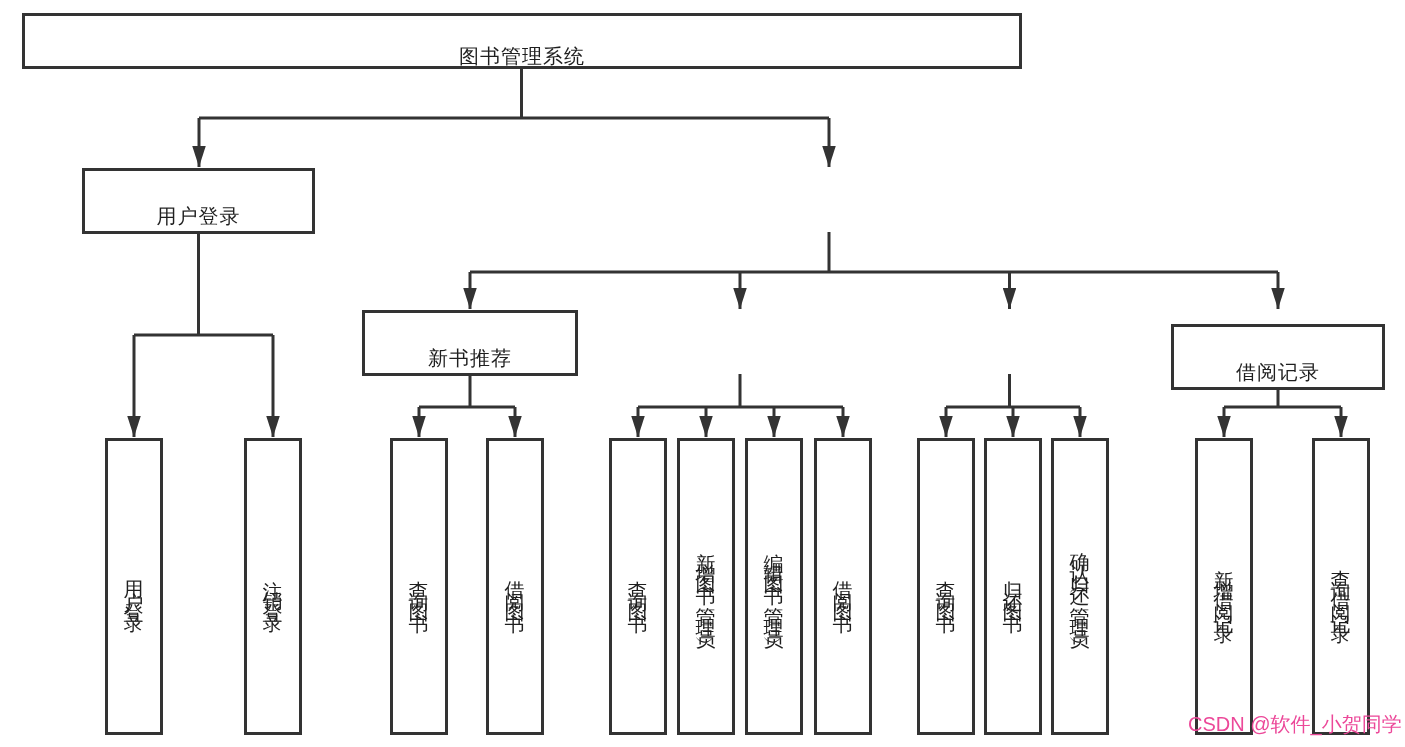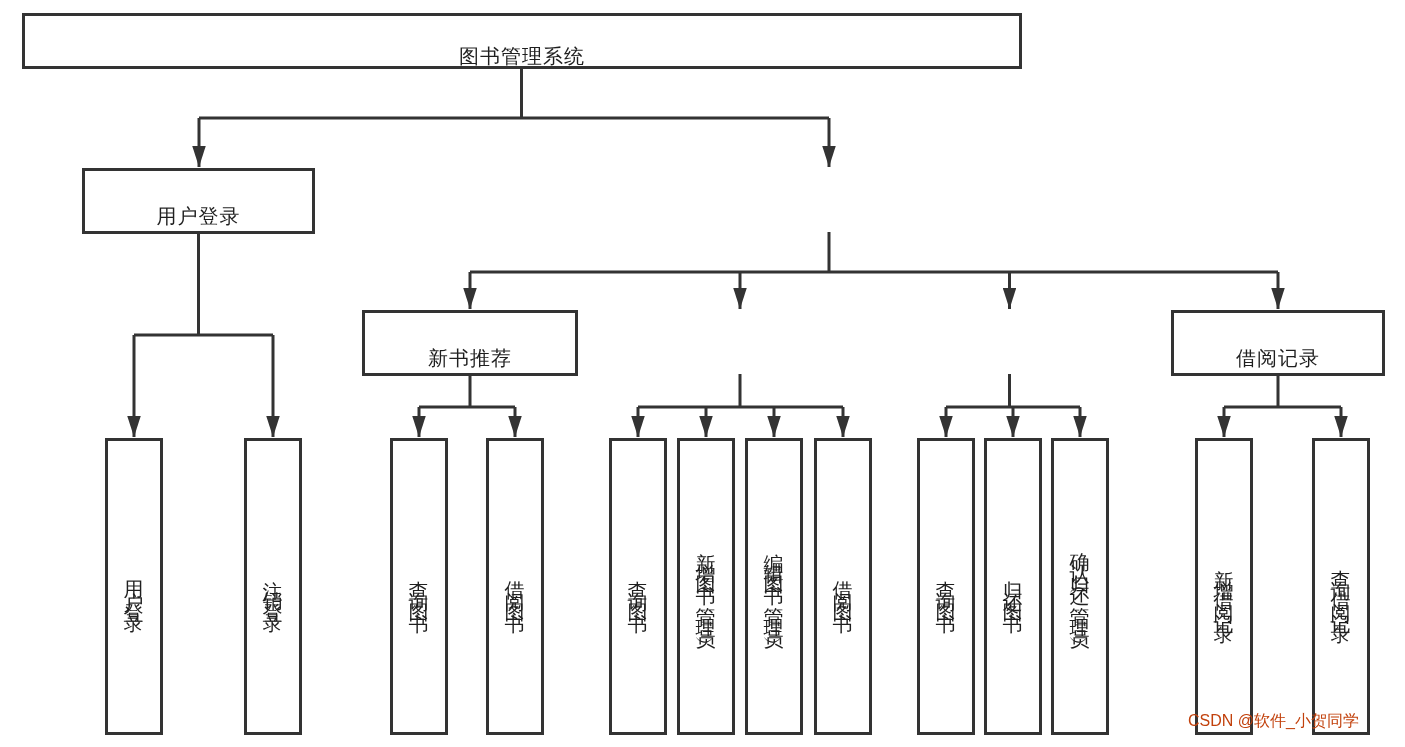--- a/index.html
+++ b/index.html
@@ -18,22 +18,22 @@
     color:#1f1f1f;font-size:20px;line-height:1;
   }
   .node.h span{letter-spacing:1px;white-space:nowrap;margin-top:30px;}
   .node.v span{
     writing-mode:vertical-rl;
     letter-spacing:11px;
     white-space:nowrap;
   }
   .watermark{
     position:absolute;left:1188px;top:711px;
-    font-size:16px;line-height:1.3;
-    color:#c2410c;white-space:nowrap;
+    font-size:20px;line-height:1.3;
+    color:#ec4899;white-space:nowrap;
   }
 </style>
 </head>
 <body>
 
 <div id="stage">
 
   <svg class="connectors" viewBox="0 0 1405 747" xmlns="http://www.w3.org/2000/svg">
     <defs>
       <marker id="arrow" markerUnits="strokeWidth" markerWidth="7" markerHeight="4.5" viewBox="0 0 7 4.5" refX="7" refY="2.25" orient="auto">
@@ -81,21 +81,21 @@
     <span>图书管理系统</span>
   </div>
 
   <div class="node h" style="left:82px;top:168px;width:233px;height:66px">
     <span>用户登录</span>
   </div>
 
   <div class="node h" style="left:362px;top:310px;width:216px;height:66px">
     <span>新书推荐</span>
   </div>
-  <div class="node h" style="left:1171px;top:310px;width:214px;height:66px">
+  <div class="node h" style="left:1171px;top:324px;width:214px;height:66px">
     <span>借阅记录</span>
   </div>
 
   <div class="node v" style="left:105px;top:438px;width:58px;height:297px">
     <span>用户登录</span>
   </div>
   <div class="node v" style="left:244px;top:438px;width:58px;height:297px">
     <span>注销登录</span>
   </div>
   <div class="node v" style="left:390px;top:438px;width:58px;height:297px">

